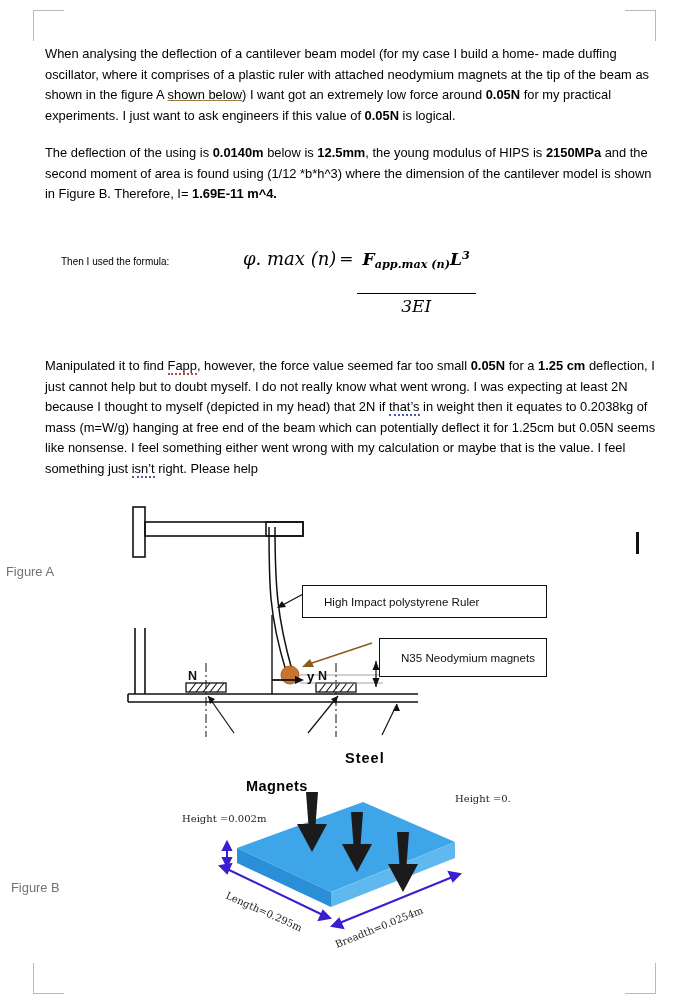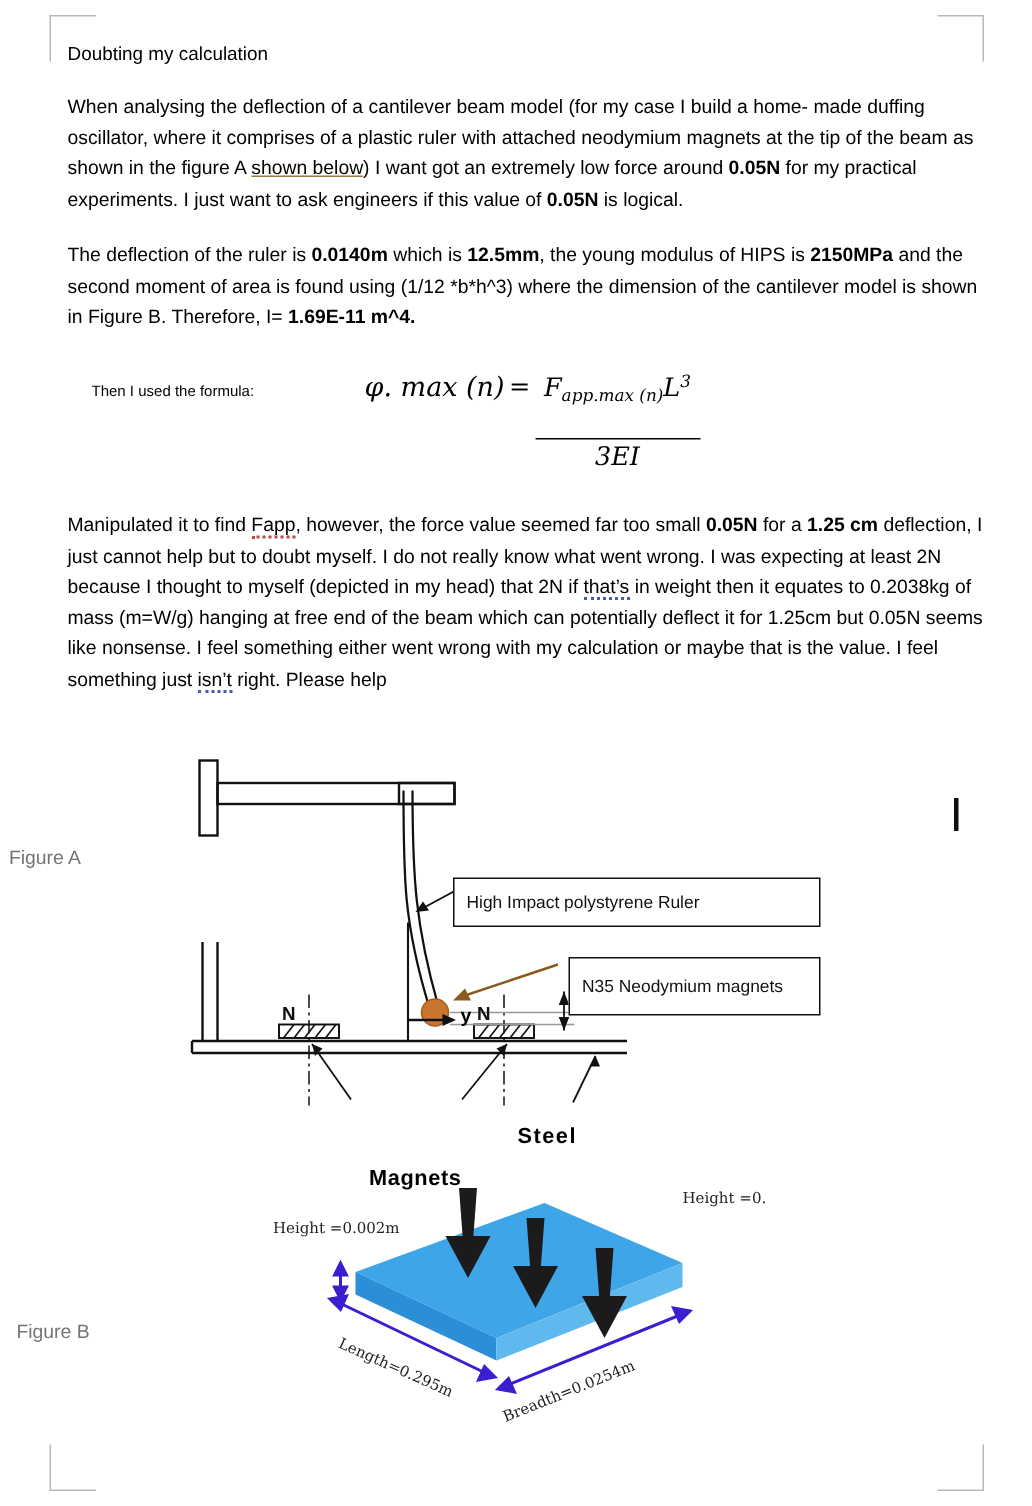--- a/index.html
+++ b/index.html
@@ -31,21 +31,21 @@
     width: 620px;
   }
   .title {
     font-size: 12.6px;
     line-height: 17px;
     margin-bottom: 16px;
   }
   p.body {
     font-size: 12.9px;
     line-height: 20.5px;
-    margin: 0 0 17px 0;
+    margin: 16px 0 17px 0;
     text-align: left;
   }
   b { font-weight: bold; }
   .sq-ul {
     text-decoration: underline;
     text-decoration-color: #9a7b3e;
   }
   .redsquig {
     border-bottom: 2px dotted #b44a4a;
     padding-bottom: 0px;
@@ -77,20 +77,21 @@
     align-items: flex-start;
     gap: 0;
   }
   .formula .phi { font-style: italic; font-size: 18px; }
   .formula .eq { font-size: 17px; margin: 0 3px; }
   .frac { display: inline-flex; flex-direction: column; align-items: center; }
   .frac .num {
     padding: 0 6px 1px 6px;
     font-style: italic;
     white-space: nowrap;
+    font-weight: bold;
   }
   .frac .den {
     border-top: 1.3px solid #000;
     padding: 2px 6px 0 6px;
     font-style: italic;
     width: 100%;
     text-align: center;
     box-sizing: border-box;
     margin-top: 21px;
   }
@@ -118,21 +119,21 @@
 
   
   .callout {
     position: absolute;
     border: 1px solid #111;
     background: #fff;
     font-size: 11.6px;
     color: #111;
     display: flex;
     align-items: center;
-    padding-left: 8px;
+    padding-left: 21px;
     box-sizing: border-box;
   }
   #callout-ruler   { left: 302px; top: 585px; width: 245px; height: 33px; }
   #callout-magnets { left: 379px; top: 638px; width: 168px; height: 39px; }
 
   
   #figA { position: absolute; left: 120px; top: 495px; }
   #figB { position: absolute; left: 165px; top: 780px; }
 
   .dimlabel {
@@ -143,23 +144,22 @@
 </style>
 </head>
 <body>
 
 <div class="crop tl"></div>
 <div class="crop tr"></div>
 <div class="crop bl"></div>
 <div class="crop br"></div>
 
 <div class="doc">
-  <div class="title">Doubting my calculation</div>
   <p class="body" id="para-1"><span>When analysing the deflection of a cantilever beam model (for my case I build a home- made duffing oscillator, where it comprises of a plastic ruler with attached neodymium magnets at the tip of the beam as shown in the figure A </span><span class="sq-ul">shown  below</span><span>) I want got an extremely low force around </span><b>0.05N</b><span> for my practical experiments. I just want to ask engineers if this value of </span><b>0.05N</b><span> is logical.</span></p>
-  <p class="body" id="para-2"><span>The deflection of the ruler is </span><b>0.0140m</b><span> which is </span><b>12.5mm</b><span>, the young modulus of HIPS is </span><b>2150MPa</b><span> and the second moment of area is found using (1/12 *b*h^3) where the dimension of the cantilever model is shown in Figure B. Therefore, I= </span><b>1.69E-11 m^4.</b></p>
+  <p class="body" id="para-2"><span>The deflection of the using is </span><b>0.0140m</b><span> below is </span><b>12.5mm</b><span>, the young modulus of HIPS is </span><b>2150MPa</b><span> and the second moment of area is found using (1/12 *b*h^3) where the dimension of the cantilever model is shown in Figure B. Therefore, I= </span><b>1.69E-11 m^4.</b></p>
 </div>
 
 <div class="formula-row">
   <div class="formula-lead">Then I used the formula:</div>
   <div class="formula">
     <span class="phi">φ. max (n)</span>
     <span class="eq">=</span>
     <span class="frac">
       <span class="num"><span>F</span><span class="sub">app.max (n)</span><span>L</span><span class="sup">3</span></span>
       <span class="den">3EI</span>

